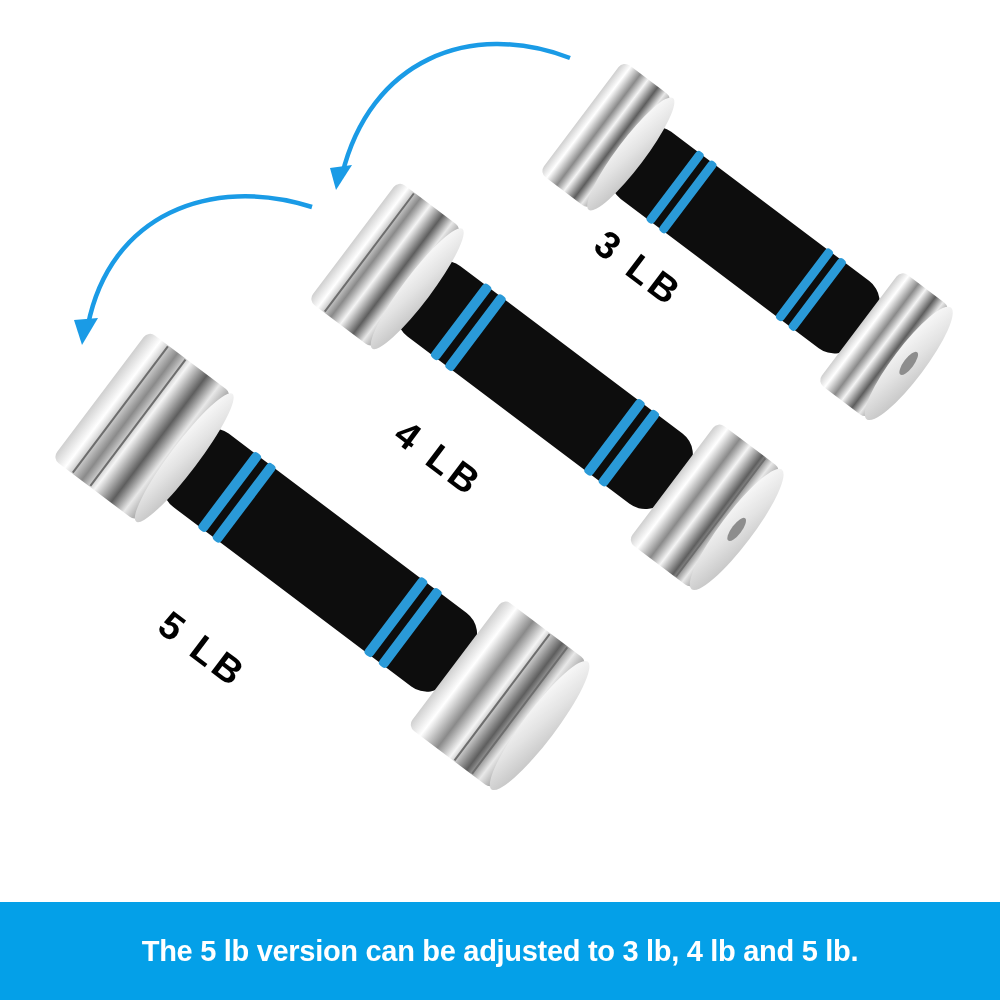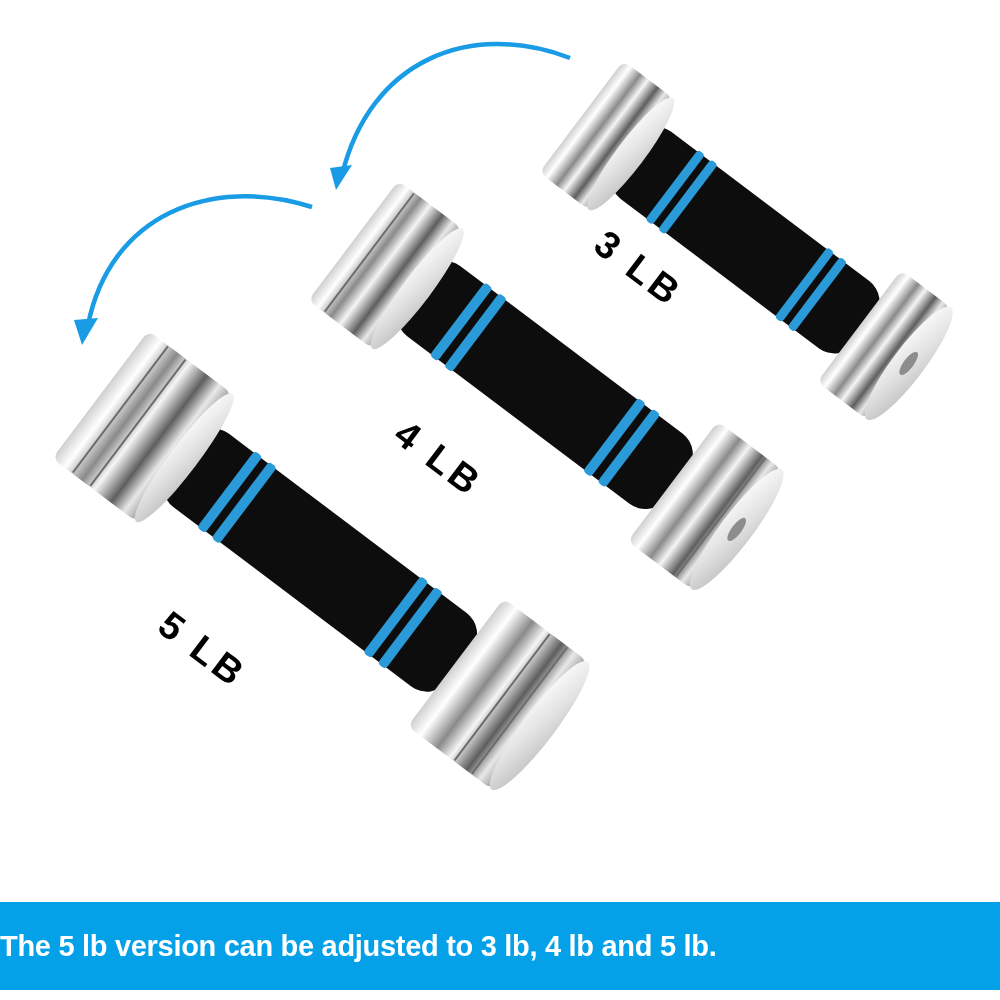--- a/index.html
+++ b/index.html
@@ -3,21 +3,21 @@
 <meta charset="utf-8">
 <style>
   html, body { margin: 0; padding: 0; }
   body { width: 1000px; height: 1000px; background: #ffffff; position: relative; overflow: hidden; font-family: "Liberation Sans", sans-serif; }
   .scene { position: absolute; left: 0; top: 0; width: 1000px; height: 902px; background: #ffffff; }
   .scene svg { position: absolute; left: 0; top: 0; }
   .label { position: absolute; font-family: "Liberation Sans", sans-serif; font-weight: 700; color: #000; font-size: 38px; letter-spacing: 4px; transform-origin: left top; white-space: nowrap; }
   .label-3lb { left: 612px; top: 222px; transform: rotate(37deg); }
   .label-4lb { left: 412px; top: 412px; transform: rotate(37deg); }
   .label-5lb { left: 176px; top: 603px; transform: rotate(37deg); }
-  .banner { position: absolute; left: 0; top: 902px; width: 1000px; height: 88px; background: #04a0e8; display: flex; align-items: center; }
+  .banner { position: absolute; left: 0; top: 902px; width: 1000px; height: 98px; background: #04a0e8; display: flex; align-items: center; justify-content: center; }
   .banner-text { color: #ffffff; font-weight: 700; font-size: 29px; font-family: "Liberation Sans", sans-serif; letter-spacing: -0.3px; }
 </style>
 </head>
 <body>
 
 <div class="scene">
   <svg width="1000" height="902" viewBox="0 0 1000 902">
     <defs>
       <linearGradient id="chrome" x1="0" y1="0" x2="1" y2="0">
         <stop offset="0" stop-color="#cfcfcf"></stop>

